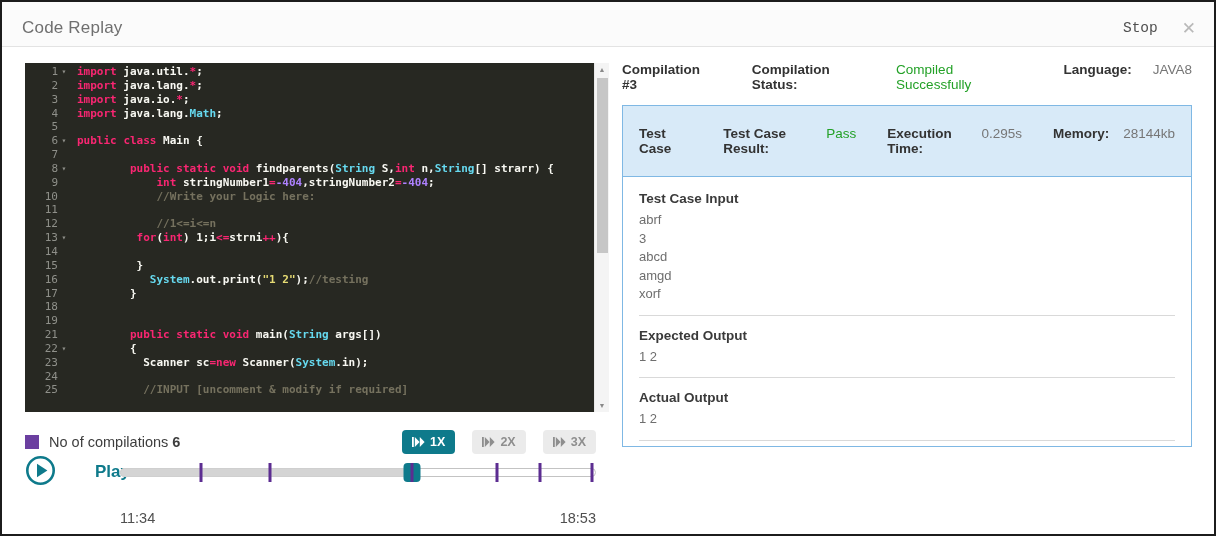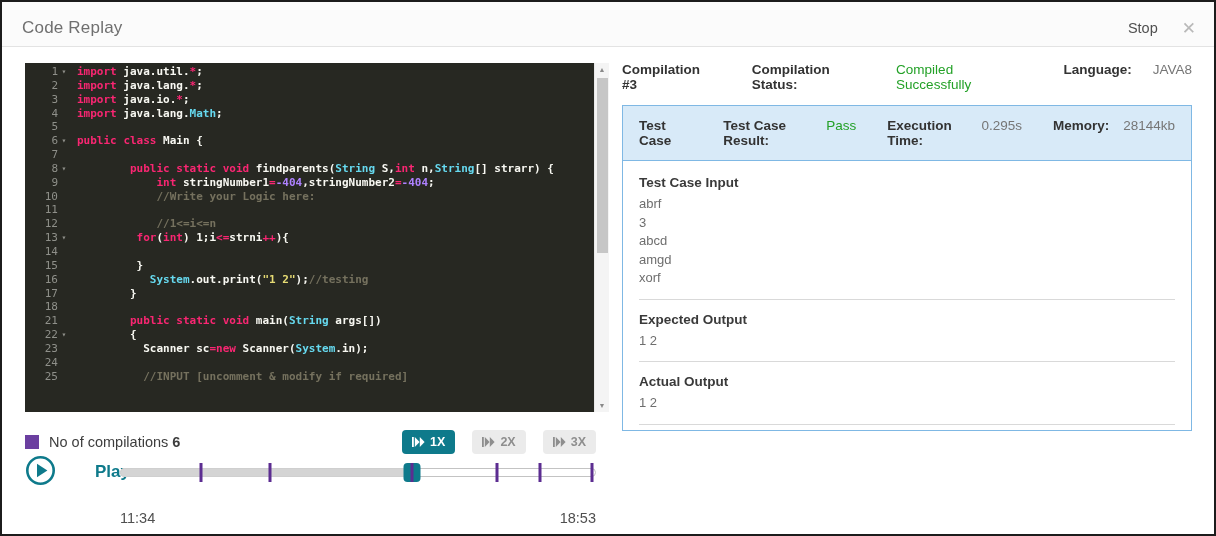--- a/index.html
+++ b/index.html
@@ -9,21 +9,21 @@
     width:1216px; height:536px; border:2px solid #1c1c1c; background:#fff;
     position:relative; overflow:hidden;
   }
   
   #titlebar {
     height:45px; background:#fbfbfb; border-bottom:1px solid #e3e3e3;
     display:flex; align-items:center; padding:8px 18px 0 20px;
   }
   #title { font-size:17px; color:#6f6f6f; letter-spacing:0.2px; }
   #titlebar .spacer { flex:1; }
-  #stop-btn { font-size:14.5px; color:#4f4f4f; background:none; border:none; cursor:pointer; font-family:Liberation Sans, sans-serif; }
+  #stop-btn { font-size:14.5px; color:#4f4f4f; background:none; border:none; cursor:pointer; font-family:Liberation Mono, monospace; }
   #close-x { font-size:17px; color:#b9b9b9; margin-left:24px; cursor:pointer; line-height:1; }
   
   #content { position:relative; width:100%; height:487px; }
   
   #editor-area { position:absolute; left:23px; top:16px; width:584px; height:349px; display:flex; }
   #editor {
     width:569px; height:349px; background:#272822; overflow:hidden;
     font-family:"DejaVu Sans Mono", monospace; font-size:11px; font-weight:700;
     padding-top:2px;
   }
@@ -73,21 +73,21 @@
   
   #right-panel { position:absolute; left:620px; top:15px; width:570px; }
   #comp-header { display:flex; align-items:baseline; gap:8px; font-size:13.5px; color:#333; margin-bottom:13px; }
   #comp-header .grp { display:flex; gap:21px; }
   #comp-header .grp + .grp { margin-left:28px; }
   .lbl-b { font-weight:700; color:#333; }
   .val-green { color:#23a127; }
   .val-gray { color:#767676; }
   #testcase-panel { border:1px solid #7fb8e4; background:#fff; }
   #tc-header {
-    background:#d8eaf8; border-bottom:1px solid #7fb8e4; padding:12px 16px;
+    background:#d8eaf8; border-bottom:1px solid #7fb8e4; padding:20px 16px;
     display:flex; align-items:baseline; gap:5px; font-size:13.5px;
   }
   #tc-header .grp { display:flex; gap:14px; }
   #tc-header .grp + .grp { margin-left:26px; }
   #tc-body { padding:2px 16px 4px 16px; }
   .section-title { font-size:13.5px; font-weight:700; color:#3a3a3a; margin:12px 0 5px; }
   .value-line { font-size:13px; color:#6e6e6e; line-height:18.5px; }
   .hr { border-top:1px solid #d9d9d9; margin:11px 0 1px; }
 </style>
 </head>
@@ -117,20 +117,21 @@
           <div class="code-row"><span class="gutter"><span class="ln">9</span><span class="fold"></span></span><span class="code-text"><span class="tok-p">            </span><span class="tok-k">int</span><span class="tok-p"> stringNumber1</span><span class="tok-k">=</span><span class="tok-n">-404</span><span class="tok-p">,stringNumber2</span><span class="tok-k">=</span><span class="tok-n">-404</span><span class="tok-p">;</span></span></div>
           <div class="code-row"><span class="gutter"><span class="ln">10</span><span class="fold"></span></span><span class="code-text"><span class="tok-p">            </span><span class="tok-c">//Write your Logic here:</span></span></div>
           <div class="code-row"><span class="gutter"><span class="ln">11</span><span class="fold"></span></span><span class="code-text"></span></div>
           <div class="code-row"><span class="gutter"><span class="ln">12</span><span class="fold"></span></span><span class="code-text"><span class="tok-p">            </span><span class="tok-c">//1&lt;=i&lt;=n</span></span></div>
           <div class="code-row"><span class="gutter"><span class="ln">13</span><span class="fold">▾</span></span><span class="code-text"><span class="tok-p">         </span><span class="tok-k">for</span><span class="tok-p">(</span><span class="tok-k">int</span><span class="tok-p">) 1;i</span><span class="tok-k">&lt;=</span><span class="tok-p">strni</span><span class="tok-k">++</span><span class="tok-p">){</span></span></div>
           <div class="code-row"><span class="gutter"><span class="ln">14</span><span class="fold"></span></span><span class="code-text"></span></div>
           <div class="code-row"><span class="gutter"><span class="ln">15</span><span class="fold"></span></span><span class="code-text"><span class="tok-p">         }</span></span></div>
           <div class="code-row"><span class="gutter"><span class="ln">16</span><span class="fold"></span></span><span class="code-text"><span class="tok-p">           </span><span class="tok-t">System</span><span class="tok-p">.out.print(</span><span class="tok-s">"1 2"</span><span class="tok-p">);</span><span class="tok-c">//testing</span></span></div>
           <div class="code-row"><span class="gutter"><span class="ln">17</span><span class="fold"></span></span><span class="code-text"><span class="tok-p">        }</span></span></div>
           <div class="code-row"><span class="gutter"><span class="ln">18</span><span class="fold"></span></span><span class="code-text"></span></div>
+          <div class="code-row"><span class="gutter"><span class="ln">19</span><span class="fold"></span></span><span class="code-text"></span></div>
           <div class="code-row"><span class="gutter"><span class="ln">21</span><span class="fold"></span></span><span class="code-text"><span class="tok-p">        </span><span class="tok-k">public static void</span><span class="tok-p"> main(</span><span class="tok-t">String</span><span class="tok-p"> args[])</span></span></div>
           <div class="code-row"><span class="gutter"><span class="ln">22</span><span class="fold">▾</span></span><span class="code-text"><span class="tok-p">        {</span></span></div>
           <div class="code-row"><span class="gutter"><span class="ln">23</span><span class="fold"></span></span><span class="code-text"><span class="tok-p">          Scanner sc</span><span class="tok-k">=new</span><span class="tok-p"> Scanner(</span><span class="tok-t">System</span><span class="tok-p">.in);</span></span></div>
           <div class="code-row"><span class="gutter"><span class="ln">24</span><span class="fold"></span></span><span class="code-text"></span></div>
           <div class="code-row"><span class="gutter"><span class="ln">25</span><span class="fold"></span></span><span class="code-text"><span class="tok-p">          </span><span class="tok-c">//INPUT [uncomment &amp; modify if required]</span></span></div>
         </div>
       <div id="editor-scrollbar">
         <div class="arrow up">▲</div>
         <div id="scroll-thumb"></div>
         <div class="arrow down">▼</div>

